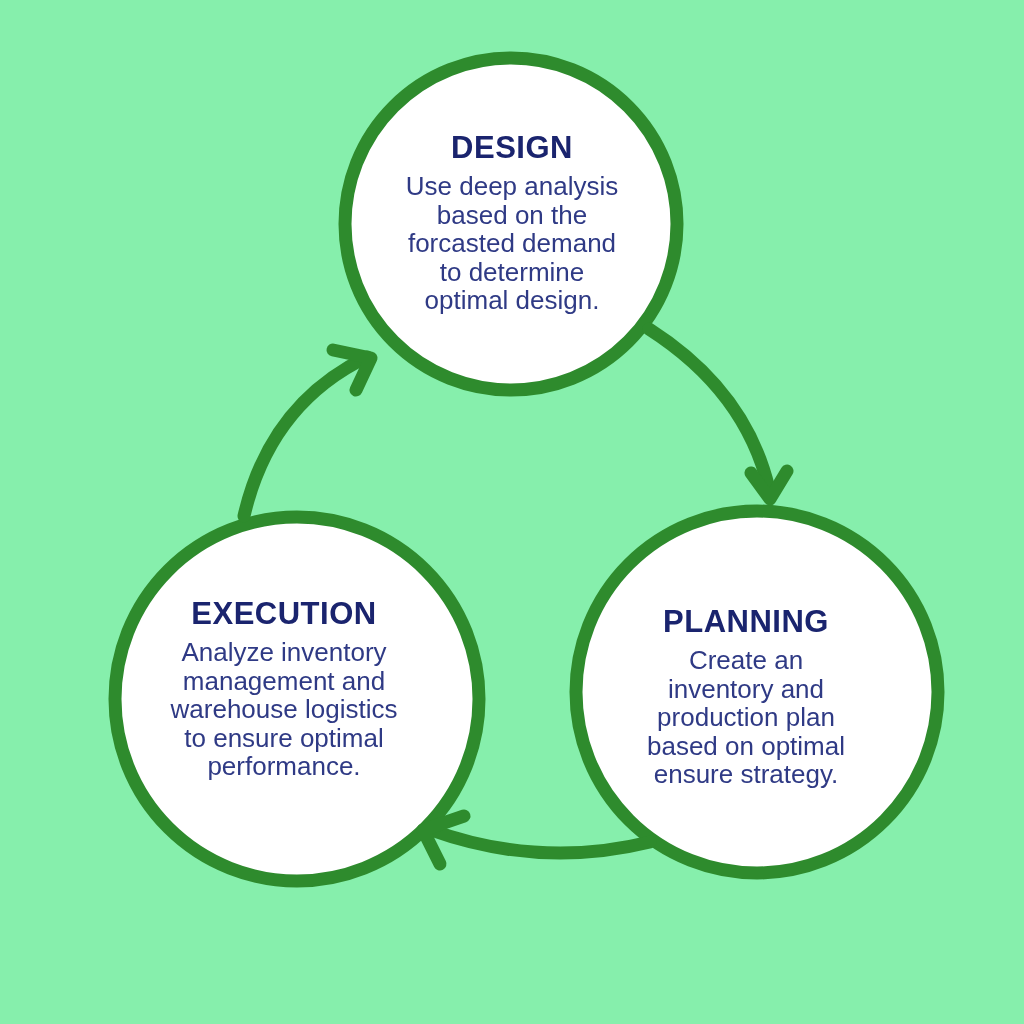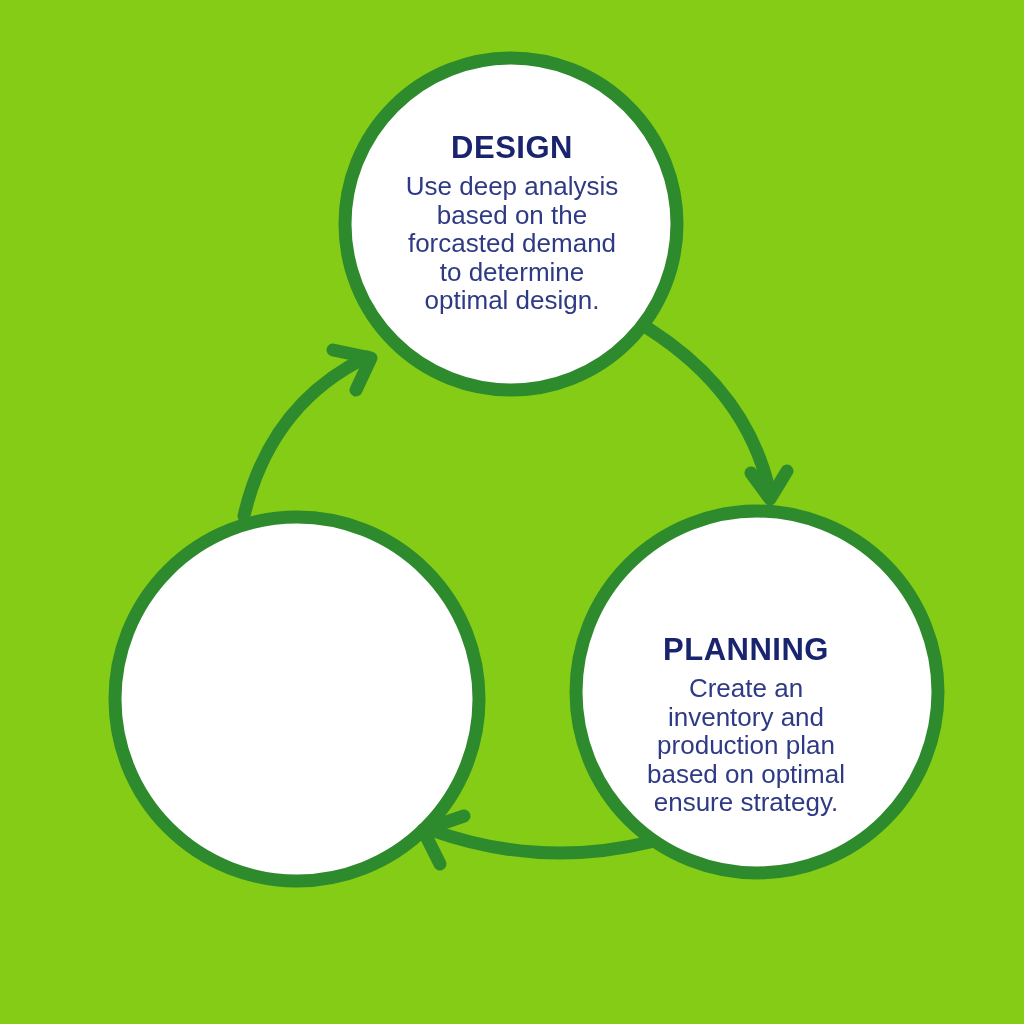--- a/index.html
+++ b/index.html
@@ -4,21 +4,21 @@
 <style>
   html, body {
     margin: 0;
     padding: 0;
     background: #ffffff;
   }
   .stage {
     position: relative;
     width: 1024px;
     height: 1024px;
-    background: #84cc16;
+    background: #86efac;
     overflow: hidden;
     font-family: "Liberation Sans", sans-serif;
   }
   .diagram-svg {
     position: absolute;
     left: 0;
     top: 0;
   }
   .node-text {
     position: absolute;
@@ -72,23 +72,31 @@
 
   <div class="node-text" style="left:347px; top:129px;">
     <h2 class="node-title">DESIGN</h2>
     <p class="node-desc">Use deep analysis
 based on the
 forcasted demand
 to determine
 optimal design.</p>
   </div>
 
-  <div class="node-text" style="left:581px; top:631px;">
+  <div class="node-text" style="left:581px; top:603px;">
     <h2 class="node-title">PLANNING</h2>
     <p class="node-desc">Create an
 inventory and
 production plan
 based on optimal
 ensure strategy.</p>
   </div>
 
+  <div class="node-text" style="left:119px; top:595px;">
+    <h2 class="node-title">EXECUTION</h2>
+    <p class="node-desc">Analyze inventory
+management and
+warehouse logistics
+to ensure optimal
+performance.</p>
+  </div>
 
 </div>
 
 </body></html>

